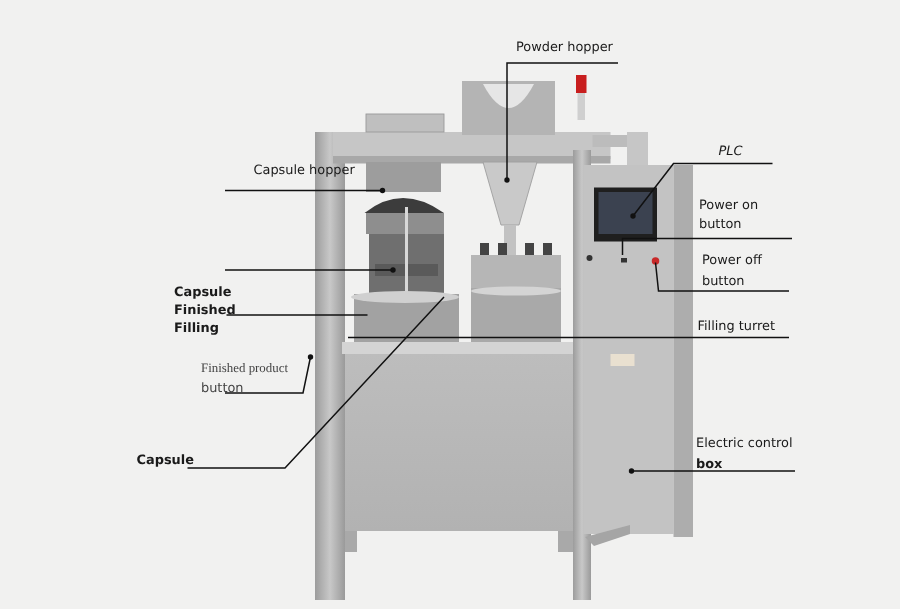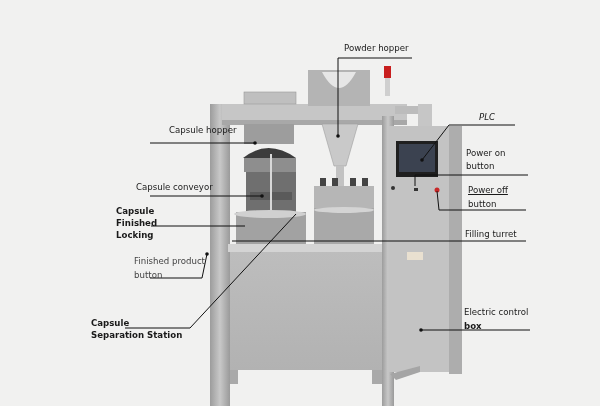--- a/index.html
+++ b/index.html
@@ -1,17 +1,17 @@
 <!DOCTYPE html>
 <html><head>
 <meta charset="utf-8">
 <style>
   html, body { margin:0; padding:0; }
   body { width:600px; height:406px; background:#f1f1f0; position:relative; overflow:hidden; font-family:"DejaVu Sans", sans-serif; }
-  #diagram { position:absolute; left:0; top:16px; width:600px; height:322px;border-radius:26px; }
+  #diagram { position:absolute; left:0; top:0; width:600px; height:322px;border-radius:26px; }
   .lbl { position:absolute; font-size:8.6px; color:#1a1a1a; line-height:13px; white-space:nowrap; }
   .lbl.bold { font-weight:bold; line-height:12px; }
   .lbl.light { color:#444; }
   .leader { position:absolute; left:0; top:0; width:600px; height:406px; pointer-events:none; }
 </style>
 </head>
 <body>
 
 <div id="diagram">
 
@@ -127,26 +127,24 @@
       <circle cx="207" cy="238" r="1.8"></circle>
       <circle cx="421" cy="314" r="1.8"></circle>
     </g>
   </svg>
 
   <span class="lbl" style="left:344px;top:26px;">Powder hopper</span>
   <span class="lbl" style="left:144px;top:108px;margin-left:25px;">Capsule hopper</span>
   <span class="lbl" style="left:479px;top:95px;font-style:italic;">PLC</span>
   <span class="lbl" style="left:466px;top:131px;">Power on</span>
   <span class="lbl" style="left:466px;top:144px;">button</span>
-  <span class="lbl" style="left:136px;top:165px;">Capsule conveyor</span>
-  <span class="lbl" style="left:468px;top:168px;text-decoration:underline;">Power off</span>
+  <span class="lbl" style="left:468px;top:168px;">Power off</span>
   <span class="lbl" style="left:468px;top:182px;">button</span>
   <span class="lbl bold" style="left:116px;top:189px;">Capsule</span>
   <span class="lbl bold" style="left:116px;top:201px;">Finished</span>
-  <span class="lbl bold" style="left:116px;top:213px;">Locking</span>
+  <span class="lbl bold" style="left:116px;top:213px;">Filling</span>
   <span class="lbl" style="left:465px;top:212px;">Filling turret</span>
-  <span class="lbl light" style="left:134px;top:239px;">Finished product</span>
+  <span class="lbl light" style="left:134px;top:239px;font-family:Liberation Serif, serif;">Finished product</span>
   <span class="lbl light" style="left:134px;top:253px;">button</span>
   <span class="lbl" style="left:464px;top:290px;text-align:center;">Electric control</span>
   <span class="lbl" style="left:464px;top:304px;font-weight:bold;">box</span>
   <span class="lbl bold" style="left:91px;top:301px;">Capsule</span>
-  <span class="lbl bold" style="left:91px;top:313px;">Separation Station</span>
 </div>
 
 </body></html>

